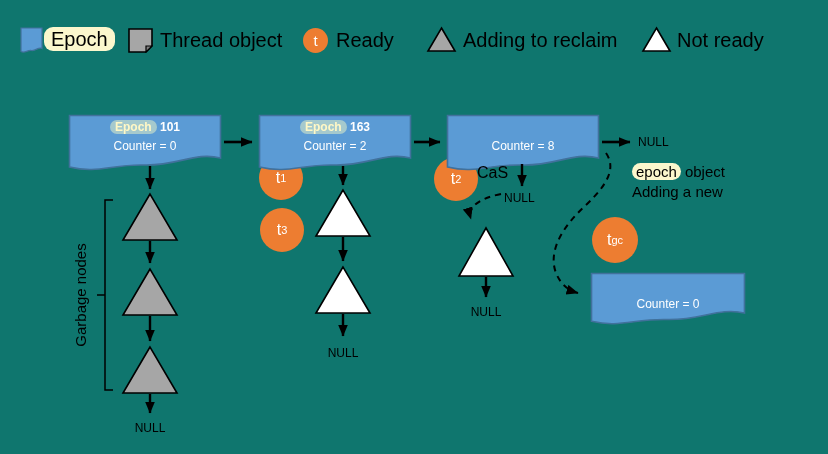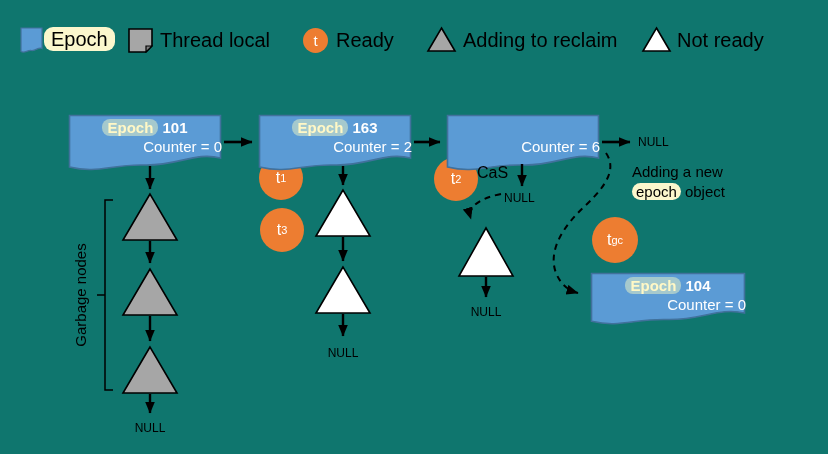--- a/index.html
+++ b/index.html
@@ -9,23 +9,23 @@
   svg{display:block;}
 
   
   .legend-label{position:absolute;font-size:20px;line-height:26px;white-space:nowrap;}
   .hl-pill{background:#FBF7CD;border-radius:9px;padding:1px 7px;}
 
   
   .epoch-box{position:absolute;width:154px;height:58px;z-index:3;}
   .epoch-box svg{position:absolute;left:0;top:0;}
   .box-line{position:absolute;left:0;right:0;text-align:center;color:#fff;
-            font-size:15px;line-height:19px;white-space:nowrap;}
+            font-size:12px;line-height:19px;white-space:nowrap;}
   .box-title{top:4px;font-weight:bold;}
-  .box-counter{top:23px;text-align:right;}
+  .box-counter{top:23px;}
   .epoch-word{background:rgba(226,239,198,0.55);color:#FFF8C6;border-radius:8px;padding:0 5px;}
 
   
   .thread-circle{position:absolute;width:44px;height:44px;border-radius:50%;background:#ED7D31;
                  color:#fff;display:flex;align-items:center;justify-content:center;
                  font-size:16px;z-index:2;}
   .thread-circle sub{font-size:11px;line-height:0;}
 
   
   #connectors{position:absolute;left:0;top:0;z-index:4;pointer-events:none;}
@@ -43,21 +43,21 @@
   <div>
     <svg class="abs" style="left:20px;top:27px" width="23" height="28" viewBox="0 0 23 28">
       <path d="M1 1 H22 V21.5 C18.5 19.5, 16 24, 11.5 23.5 C7 23, 5 26.5, 1 24.5 Z" fill="#5B9BD5" stroke="#41719C" stroke-width="1.2"></path>
     </svg>
     <div class="legend-label" style="left:44px;top:26px"><span class="hl-pill">Epoch</span></div>
 
     <svg class="abs" style="left:128px;top:28px" width="25" height="25" viewBox="0 0 25 25">
       <polygon points="1,1 24,1 24,18 18,24 1,24" fill="#A6A6A6" stroke="#000" stroke-width="1.6"></polygon>
       <polygon points="18,24 18,18 24,18" fill="#7F7F7F" stroke="#000" stroke-width="1.2"></polygon>
     </svg>
-    <div class="legend-label" style="left:160px;top:27px">Thread local</div>
+    <div class="legend-label" style="left:160px;top:27px">Thread object</div>
 
     <div class="abs" style="left:303px;top:28px;width:25px;height:25px;border-radius:50%;background:#ED7D31;
                             color:#fff;font-size:15px;display:flex;align-items:center;justify-content:center;">
       <span>t</span>
     </div>
     <div class="legend-label" style="left:336px;top:27px">Ready</div>
 
     <svg class="abs" style="left:426px;top:26px" width="31" height="27" viewBox="0 0 31 27">
       <polygon points="15.5,2 29,25 2,25" fill="#A6A6A6" stroke="#000" stroke-width="1.6"></polygon>
     </svg>
@@ -99,28 +99,27 @@
       <path d="M1.5 1.5 H152.5 V44 C127 37.5, 110 52, 76 51 C44 50, 30 60, 1.5 53 Z" fill="#5B9BD5" stroke="#41719C" stroke-width="1.6"></path>
     </svg>
     <div class="box-line box-title"><span class="epoch-word">Epoch</span> <span>163</span></div>
     <div class="box-line box-counter">Counter = 2</div>
   </div>
 
   <div class="epoch-box" style="left:446px;top:114px">
     <svg width="154" height="58" viewBox="0 0 154 58">
       <path d="M1.5 1.5 H152.5 V44 C127 37.5, 110 52, 76 51 C44 50, 30 60, 1.5 53 Z" fill="#5B9BD5" stroke="#41719C" stroke-width="1.6"></path>
     </svg>
-    <div class="box-line box-counter">Counter = 6</div>
+    <div class="box-line box-counter">Counter = 8</div>
   </div>
 
   <div class="epoch-box" style="left:590px;top:272px;width:156px;height:54px">
     <svg width="156" height="54" viewBox="0 0 154 58" preserveAspectRatio="none">
       <path d="M1.5 1.5 H152.5 V44 C127 37.5, 110 52, 76 51 C44 50, 30 60, 1.5 53 Z" fill="#5B9BD5" stroke="#41719C" stroke-width="1.6"></path>
     </svg>
-    <div class="box-line box-title"><span class="epoch-word">Epoch</span> <span>104</span></div>
     <div class="box-line box-counter">Counter = 0</div>
   </div>
 
   <svg id="connectors" width="828" height="454" viewBox="0 0 828 454">
     <defs>
       <marker id="arr" markerWidth="13" markerHeight="11" refX="11.5" refY="5" orient="auto" markerUnits="userSpaceOnUse">
         <path d="M0 0 L12 5 L0 10 Z" fill="#000"></path>
       </marker>
     </defs>
 
@@ -154,19 +153,19 @@
   </svg>
 
   <div class="lbl" style="left:638px;top:133px">NULL</div>
   <div class="lbl" style="left:477px;top:164px;font-size:16px">CaS</div>
   <div class="lbl" style="left:504px;top:189px">NULL</div>
   <div class="lbl lbl-center" style="left:460px;top:303px;width:52px">NULL</div>
   <div class="lbl lbl-center" style="left:317px;top:344px;width:52px">NULL</div>
   <div class="lbl lbl-center" style="left:124px;top:419px;width:52px">NULL</div>
 
   <div class="lbl" style="left:632px;top:162px;font-size:15px;line-height:20px">
+    <div><span class="hl-pill" style="padding:0 4px">epoch</span><span style="margin-left:4px">object</span></div>
     <div>Adding a new</div>
-    <div><span class="hl-pill" style="padding:0 4px">epoch</span><span style="margin-left:4px">object</span></div>
   </div>
 
   <div class="lbl lbl-center rotated" style="left:21px;top:286px;width:120px;font-size:15px">Garbage nodes</div>
 
 </div>
 
 </body></html>

